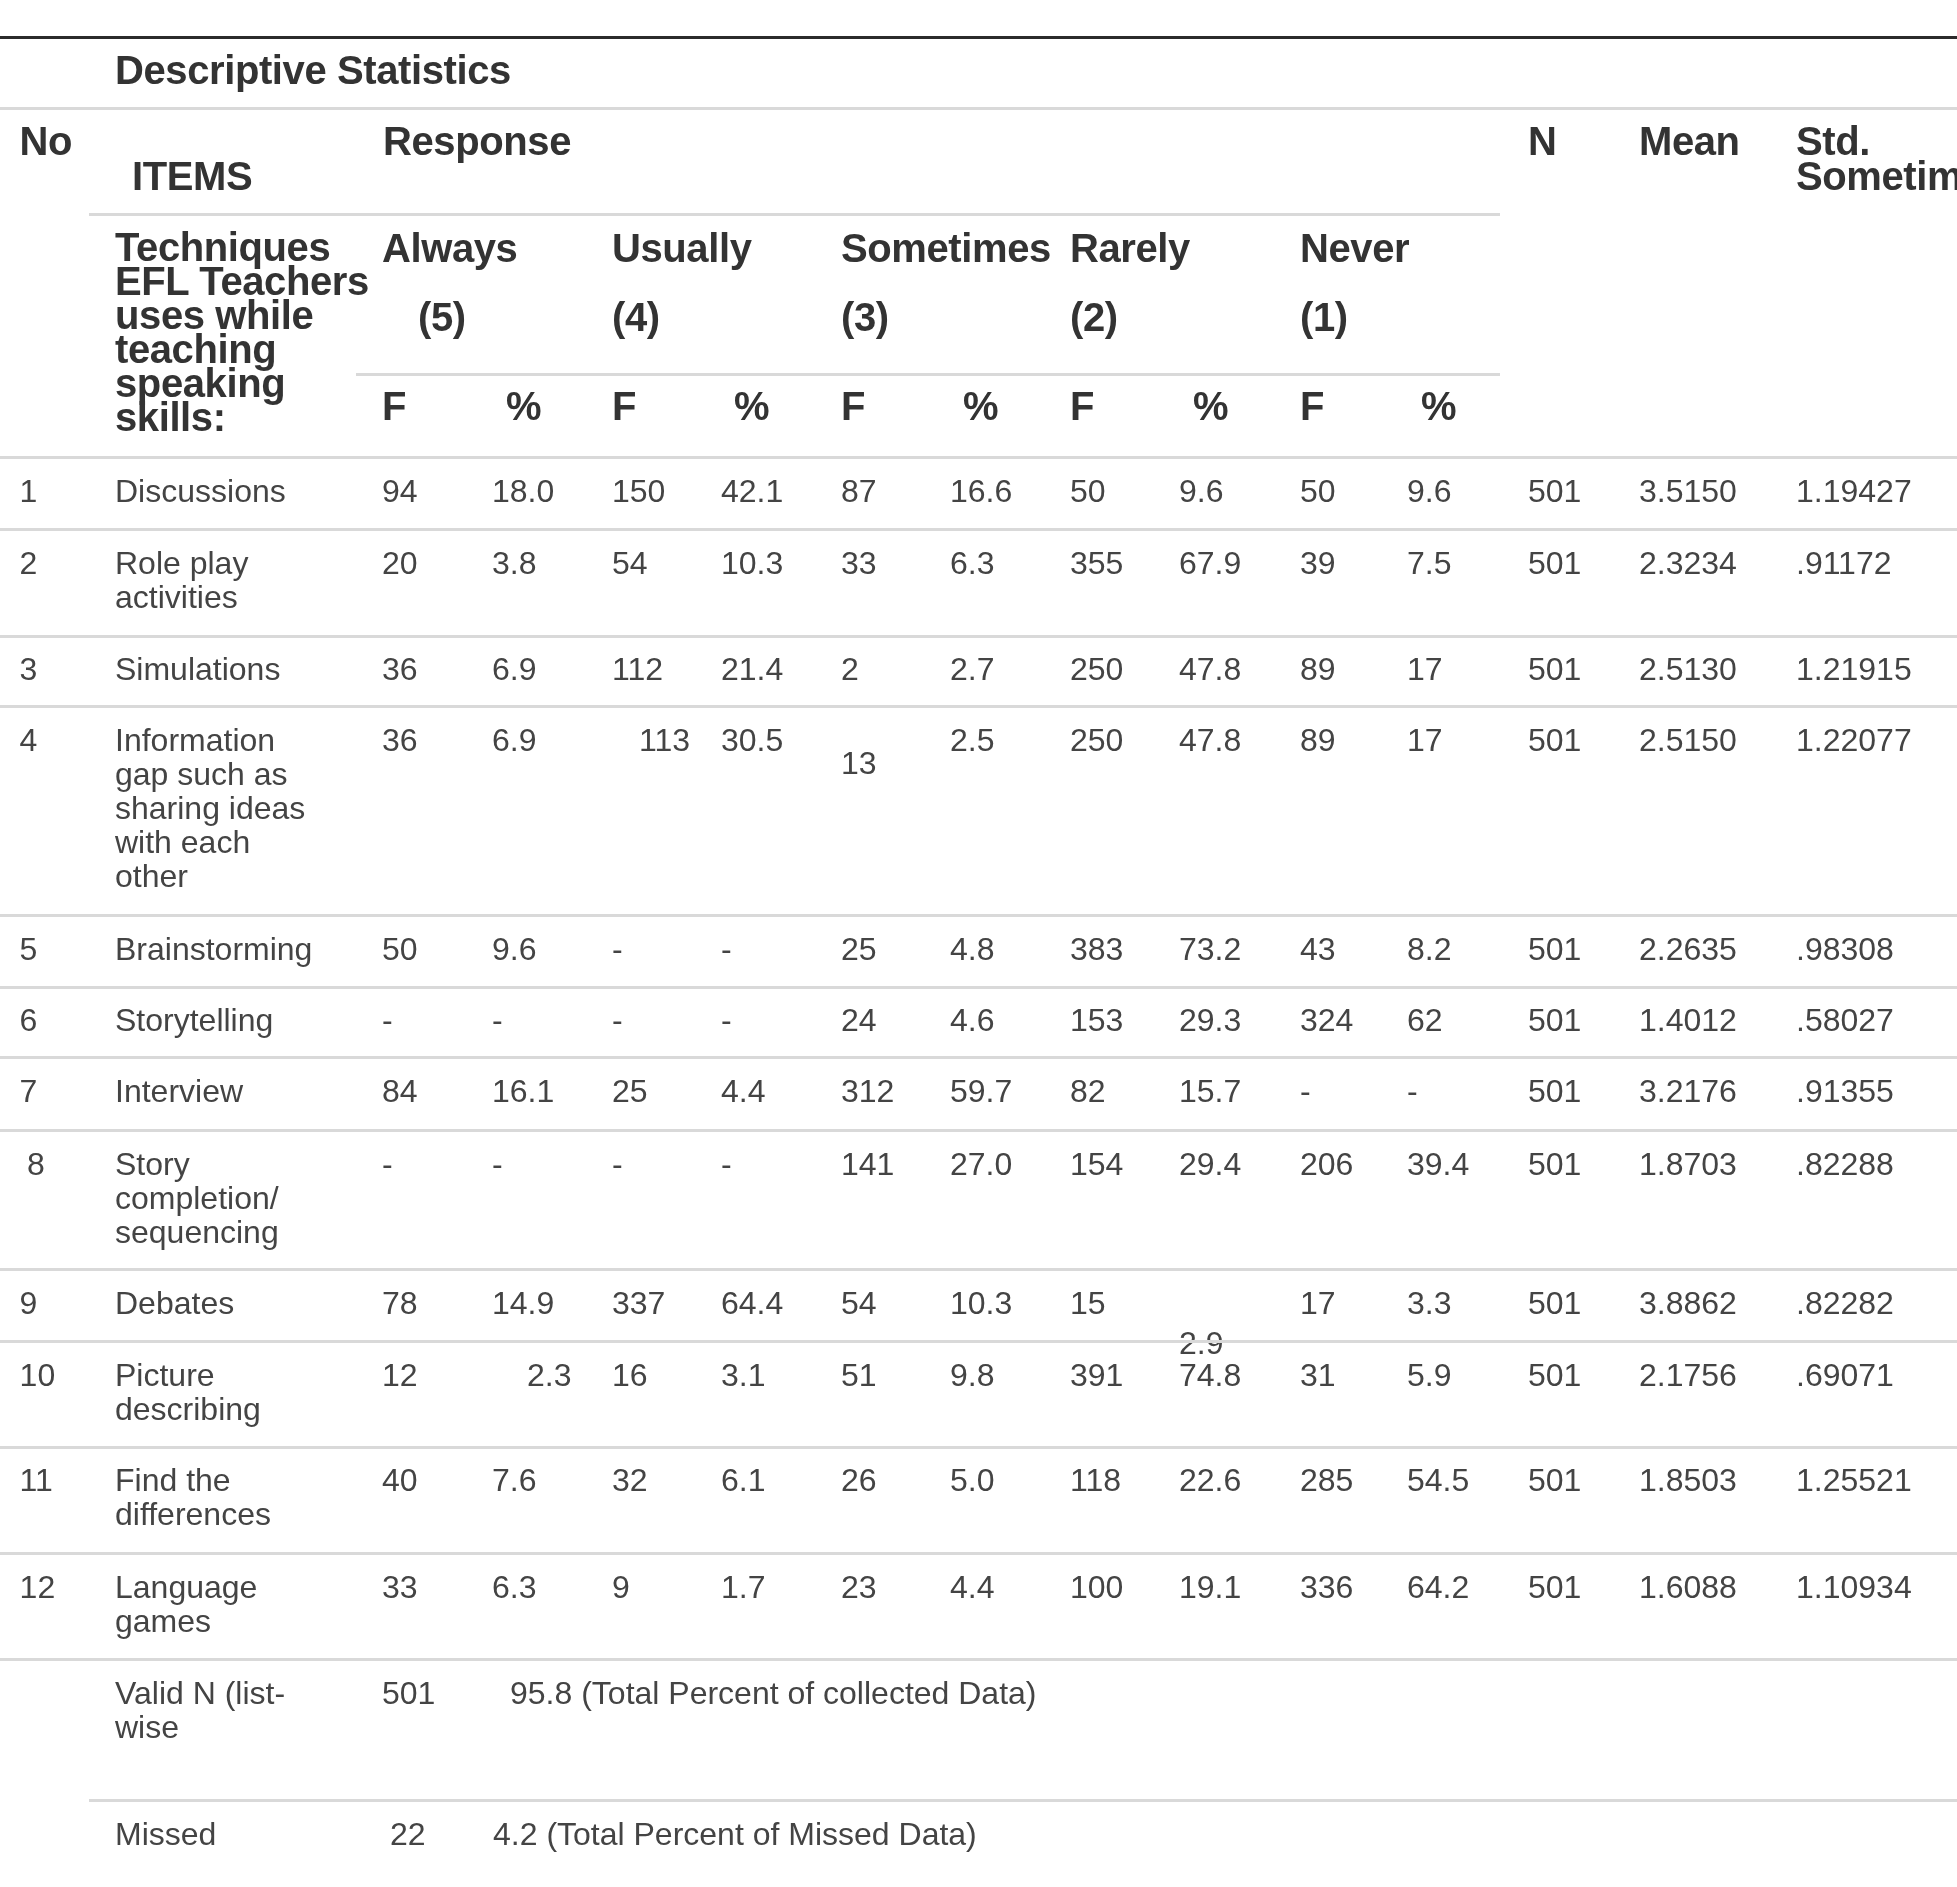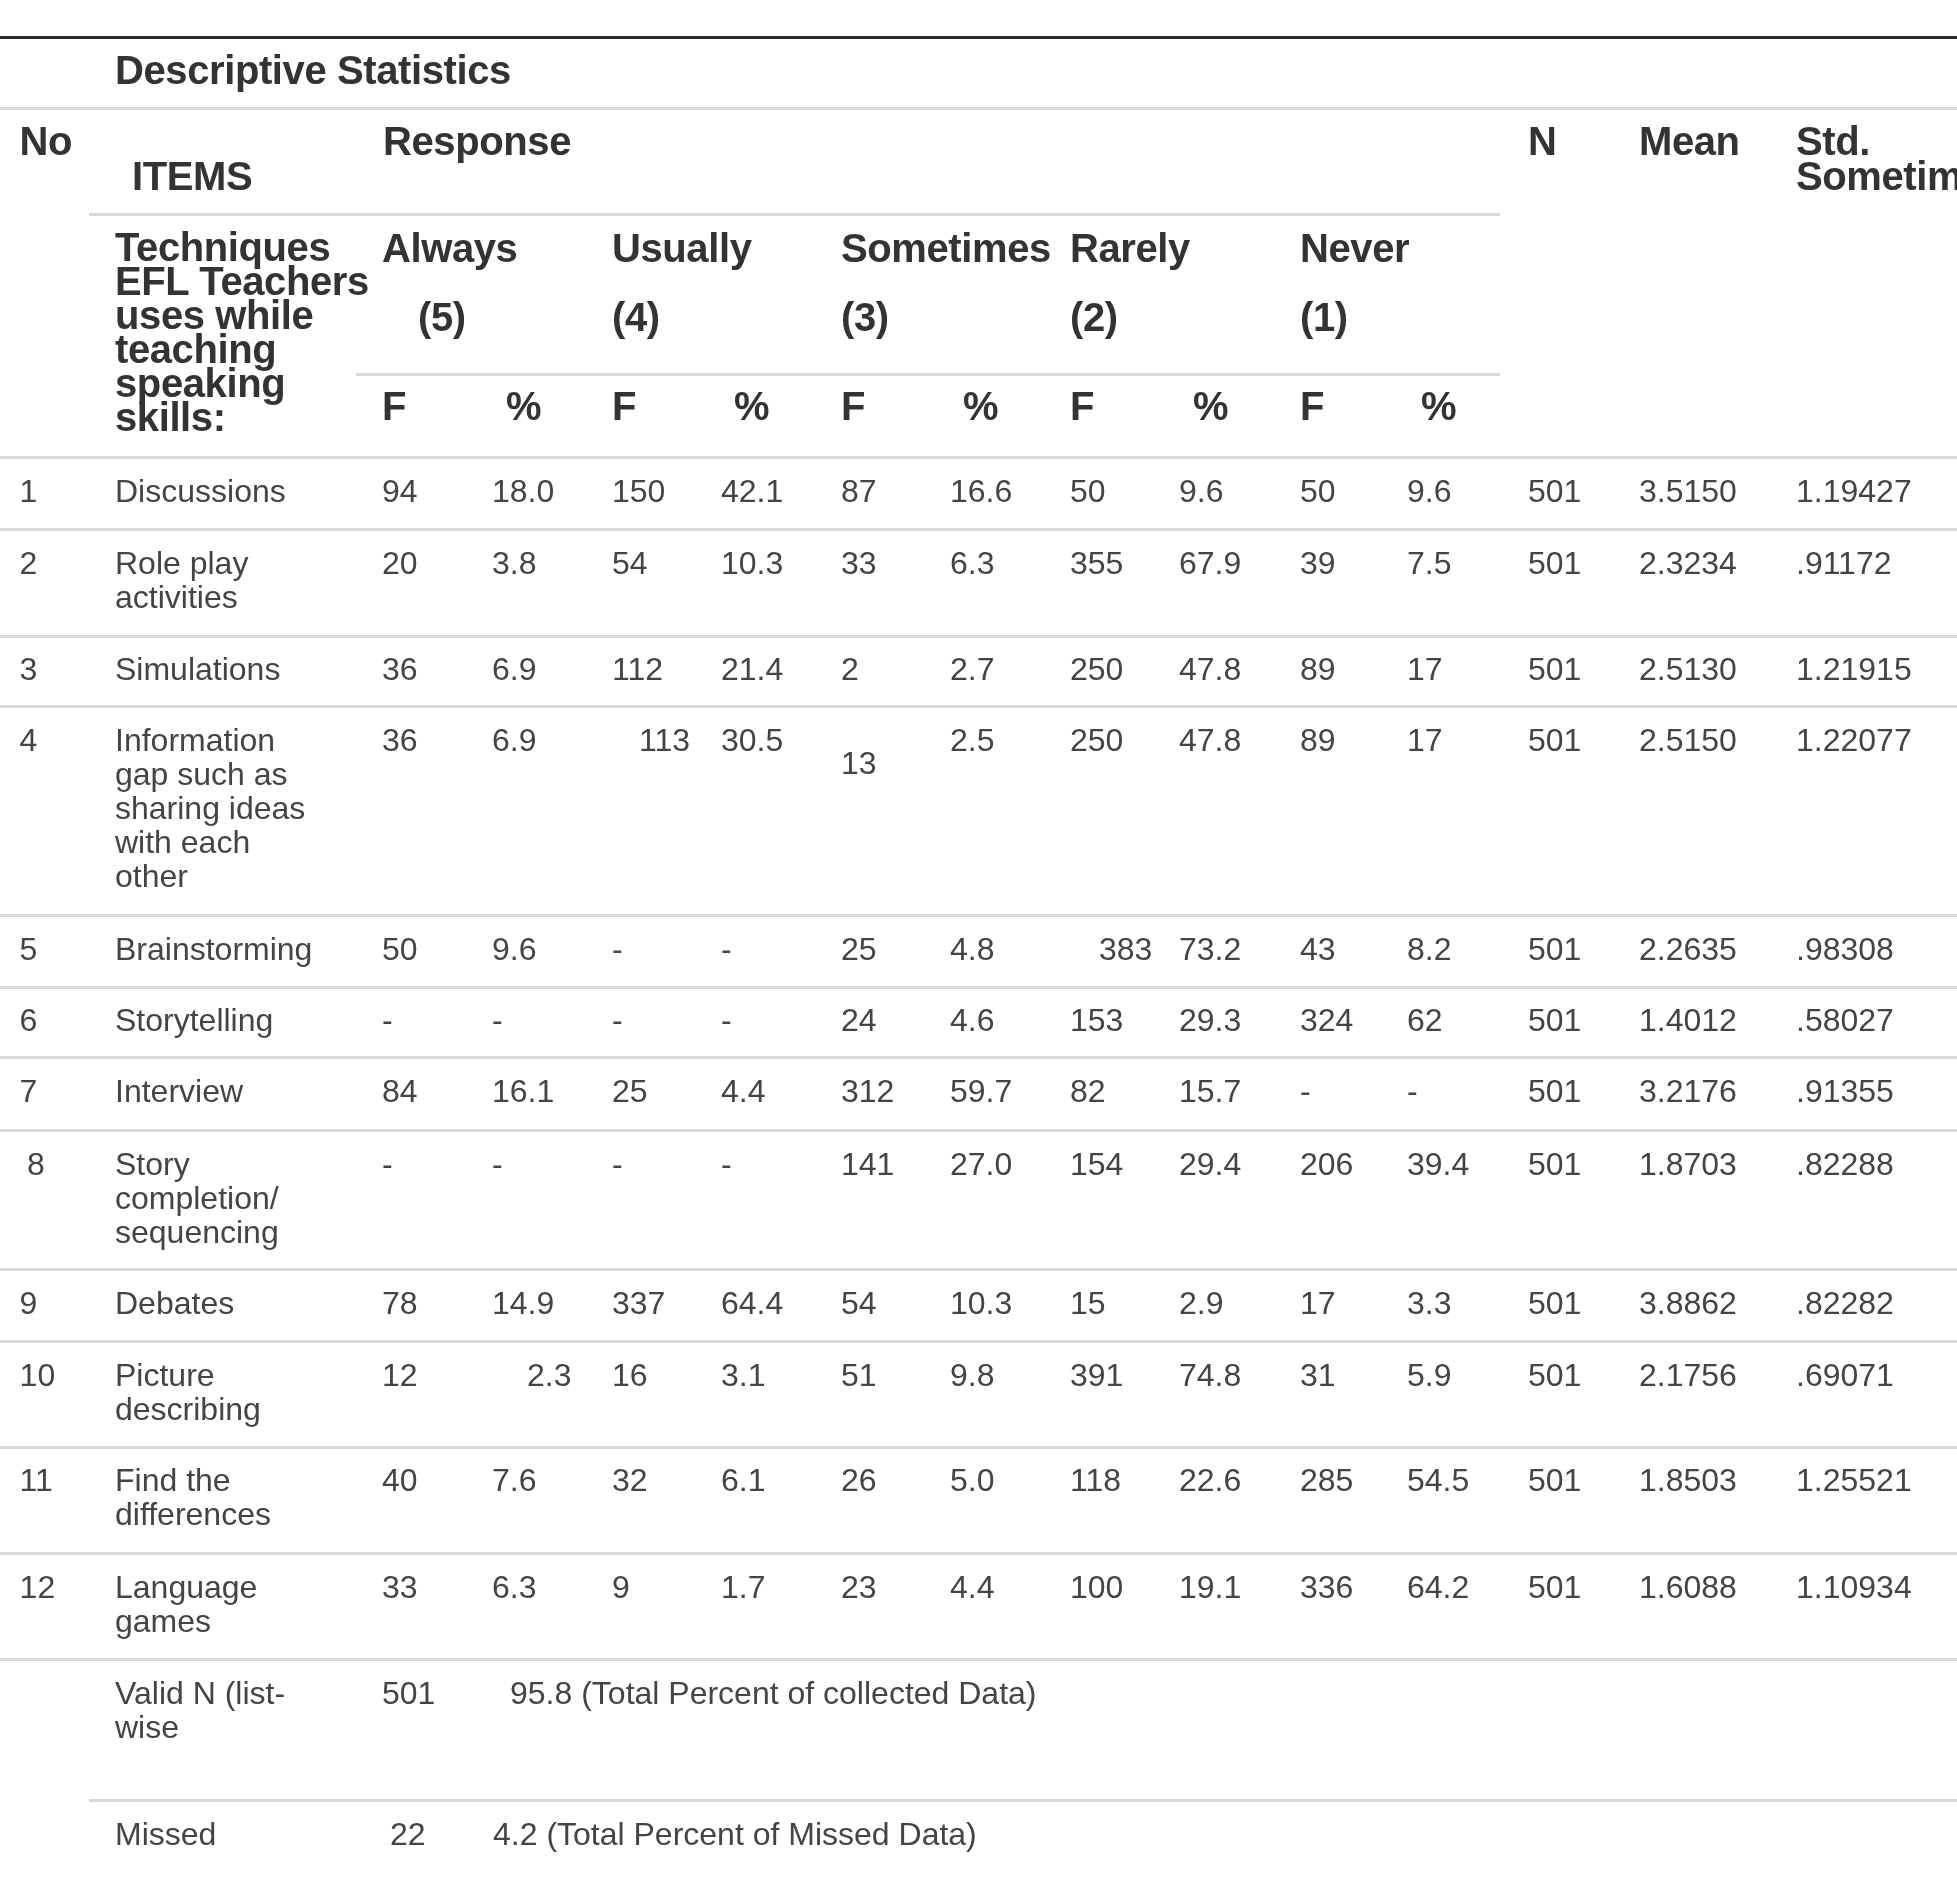--- a/index.html
+++ b/index.html
@@ -146,21 +146,21 @@
       <div class="hline" style="left: 0px; top: 914px; right: 0px;"></div>
       <div>
         <div class="cell" style="left: 19.6px; top: 932px;">5</div>
         <div class="cell" style="left: 115px; top: 932px;">Brainstorming</div>
         <div class="cell" style="left: 382px; top: 932px;">50</div>
         <div class="cell" style="left: 492px; top: 932px;">9.6</div>
         <div class="cell" style="left: 612px; top: 932px;">-</div>
         <div class="cell" style="left: 721px; top: 932px;">-</div>
         <div class="cell" style="left: 841px; top: 932px;">25</div>
         <div class="cell" style="left: 950px; top: 932px;">4.8</div>
-        <div class="cell" style="left: 1070px; top: 932px; margin-left: 29px;">383</div>
+        <div class="cell" style="left: 1070px; top: 932px;">383</div>
         <div class="cell" style="left: 1179px; top: 932px;">73.2</div>
         <div class="cell" style="left: 1300px; top: 932px;">43</div>
         <div class="cell" style="left: 1407px; top: 932px;">8.2</div>
         <div class="cell" style="left: 1528px; top: 932px;">501</div>
         <div class="cell" style="left: 1639px; top: 932px;">2.2635</div>
         <div class="cell" style="left: 1796px; top: 932px;">.98308</div>
       </div>
       <div class="hline" style="left: 0px; top: 986px; right: 0px;"></div>
       <div>
         <div class="cell" style="left: 19.6px; top: 1003px;">6</div>
@@ -221,21 +221,21 @@
       <div>
         <div class="cell" style="left: 19.6px; top: 1286px;">9</div>
         <div class="cell" style="left: 115px; top: 1286px;">Debates</div>
         <div class="cell" style="left: 382px; top: 1286px;">78</div>
         <div class="cell" style="left: 492px; top: 1286px;">14.9</div>
         <div class="cell" style="left: 612px; top: 1286px;">337</div>
         <div class="cell" style="left: 721px; top: 1286px;">64.4</div>
         <div class="cell" style="left: 841px; top: 1286px;">54</div>
         <div class="cell" style="left: 950px; top: 1286px;">10.3</div>
         <div class="cell" style="left: 1070px; top: 1286px;">15</div>
-        <div class="cell" style="left: 1179px; top: 1286px; text-align: right;">2.9</div>
+        <div class="cell" style="left: 1179px; top: 1326px; text-align: right;">2.9</div>
         <div class="cell" style="left: 1300px; top: 1286px;">17</div>
         <div class="cell" style="left: 1407px; top: 1286px;">3.3</div>
         <div class="cell" style="left: 1528px; top: 1286px;">501</div>
         <div class="cell" style="left: 1639px; top: 1286px;">3.8862</div>
         <div class="cell" style="left: 1796px; top: 1286px;">.82282</div>
       </div>
       <div class="hline" style="left: 0px; top: 1340px; right: 0px;"></div>
       <div>
         <div class="cell" style="left: 19.6px; top: 1358px;">10</div>
         <div class="cell" style="left: 115px; top: 1358px;">Picture</div>

